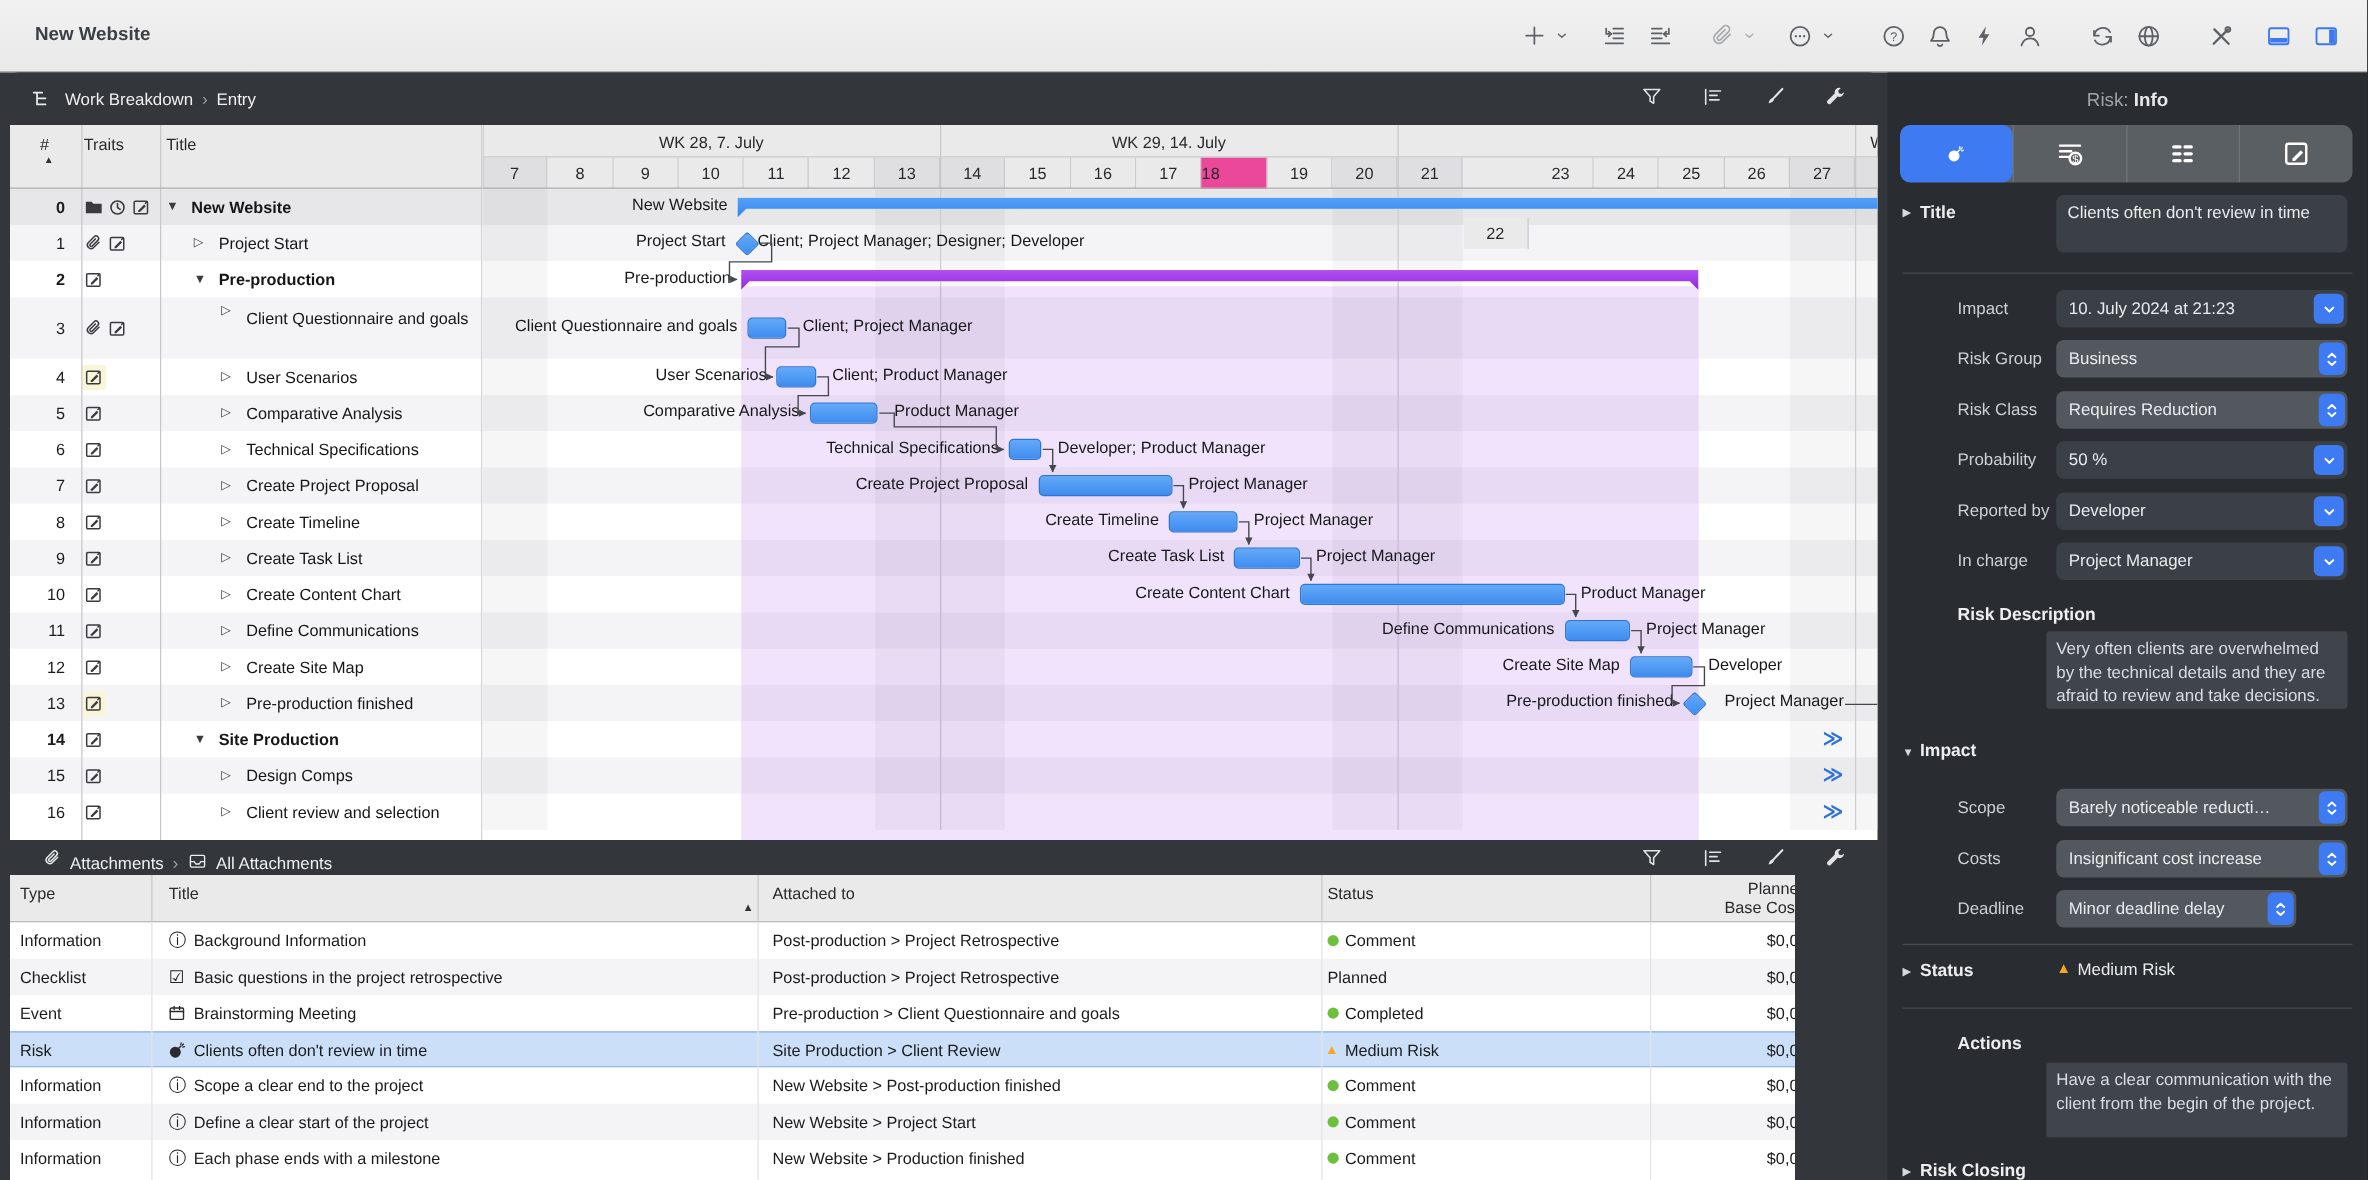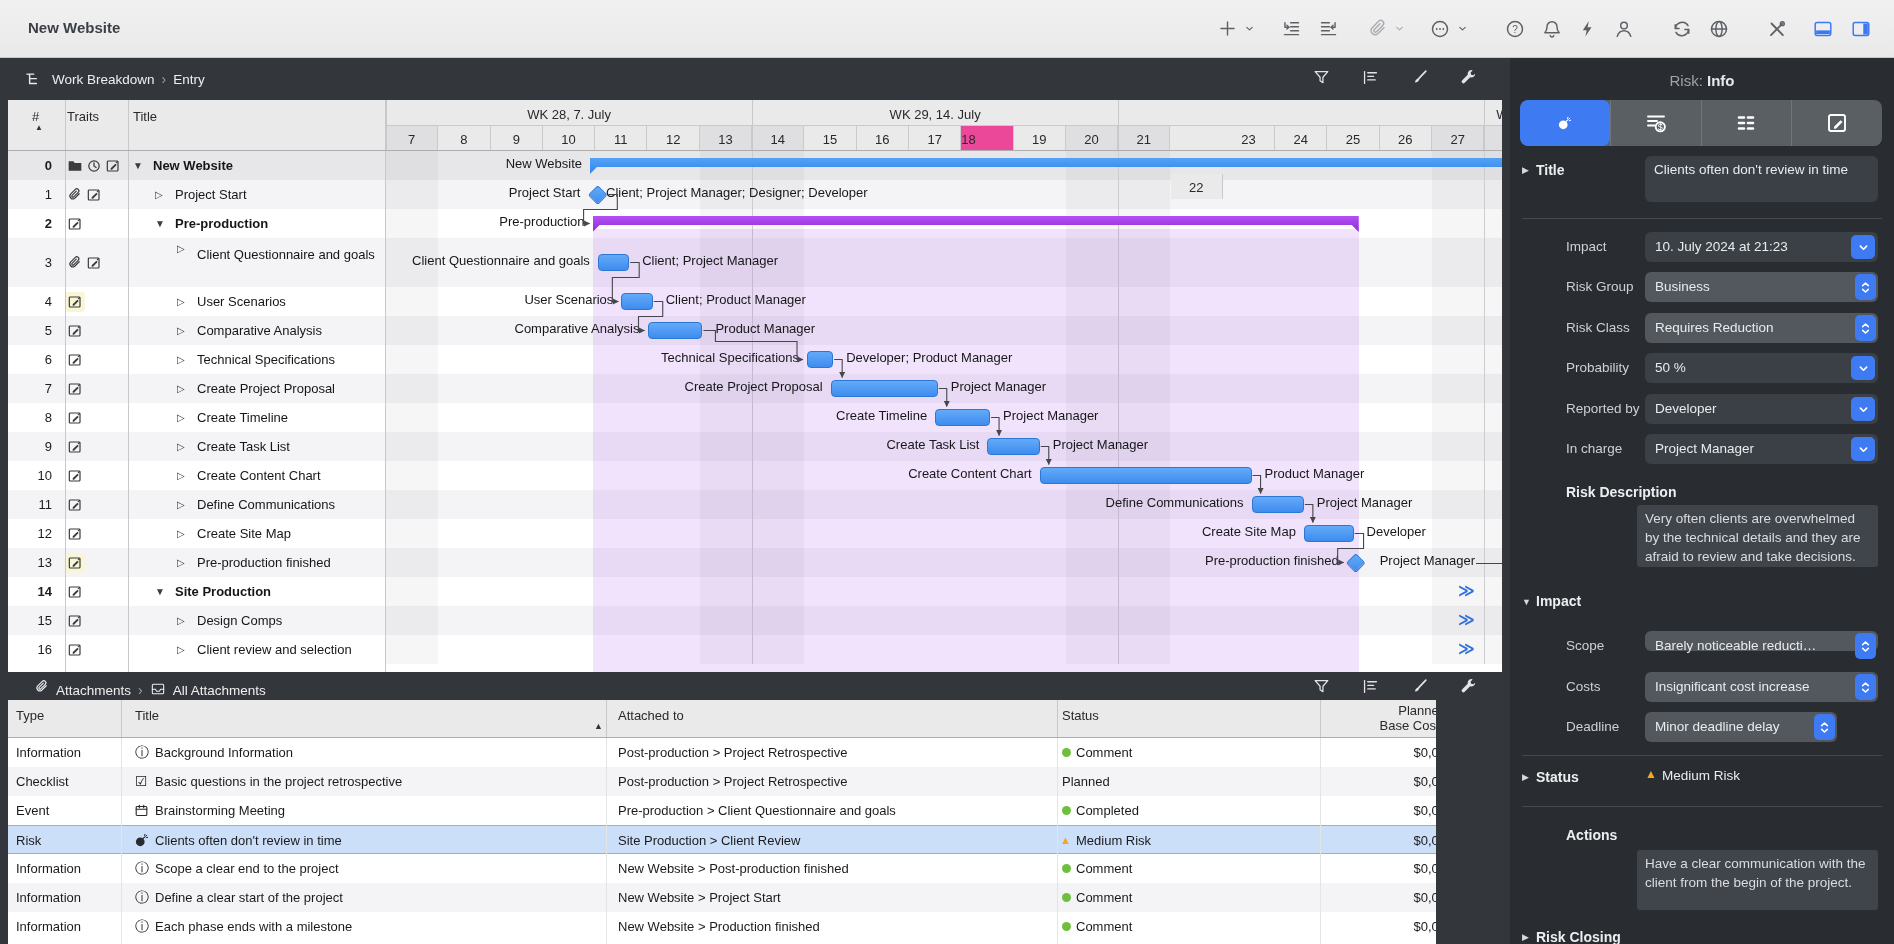--- a/index.html
+++ b/index.html
@@ -715,21 +715,21 @@
           <svg width="15" height="15" viewBox="0 0 24 24" fill="none" stroke="currentColor" stroke-width="1.6" stroke-linecap="round" stroke-linejoin="round">
             <path d="M7 9.8l5 5 5-5" stroke-width="2.6"></path>
           </svg>
         </div>
       </div>
       <div style="position: absolute; left: 56px; top: 425px;"><span class="insp-head">Risk Description</span></div>
       <div style="position: absolute; left: 127px; top: 447px; width: 241px; height: 62px; padding: 4px 8px; box-sizing: border-box; background: rgb(64, 69, 75); border-radius: 3px; font-size: 13.5px; color: rgb(218, 220, 223); line-height: 19px;"><span>Very often clients are overwhelmed by the technical details and they are afraid to review and take decisions.</span></div>
       <div class="disc" style="position: absolute; left: 12px; top: 539px;">▼</div>
       <div style="position: absolute; left: 26px; top: 534px;"><span class="insp-head">Impact</span></div>
       <div class="insp-label" style="position: absolute; left: 56px; top: 580px;">Scope</div>
-      <div class="box-light" style="position: absolute; left: 135px; top: 573px; width: 233px; height: 20px;">
+      <div class="box-light" style="position: absolute; left: 135px; top: 573px; width: 233px; height: 30px;">
         <div class="insp-val" style="position: absolute; left: 10px; top: 0px; width: 195px; height: 30px; line-height: 30px;">Barely noticeable reducti…</div>
         <div class="bluebtn" style="position: absolute; right: 2px; top: 2px; width: 21px; height: 26px;">
           <svg width="15" height="17" viewBox="0 0 24 24" fill="none" stroke="currentColor" stroke-width="1.6" stroke-linecap="round" stroke-linejoin="round">
             <path d="M7.5 9L12 4.8 16.5 9" stroke-width="2.4"></path>
             <path d="M7.5 15l4.5 4.2 4.5-4.2" stroke-width="2.4"></path>
           </svg>
         </div>
       </div>
       <div class="insp-label" style="position: absolute; left: 56px; top: 621px;">Costs</div>
       <div class="box-light" style="position: absolute; left: 135px; top: 614px; width: 233px; height: 30px;">

